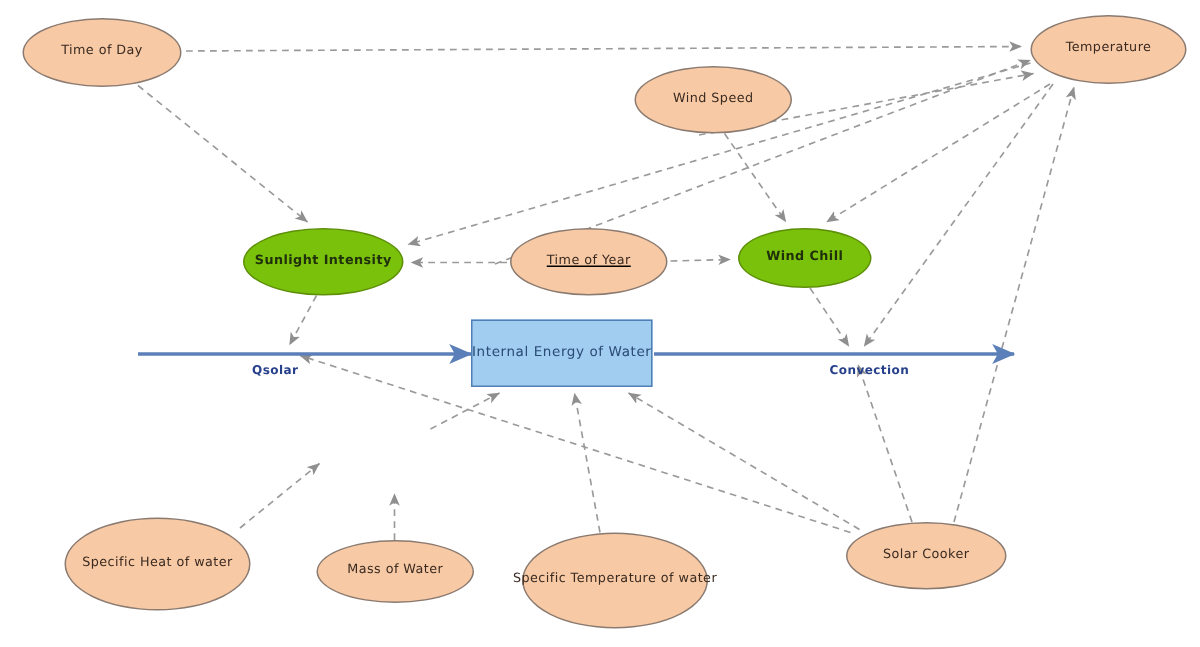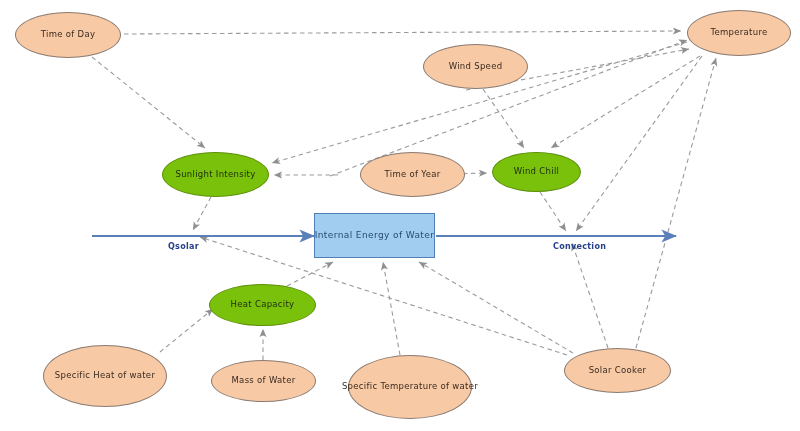--- a/index.html
+++ b/index.html
@@ -44,21 +44,21 @@
   }
   .node .label {
     font-size: 8.5px;
     color: #3a2a20;
     letter-spacing: 0.3px;
     line-height: 1.1;
     padding: 0 4px;
     white-space: nowrap;
   }
   .node.src .label { color: #3a2a20; }
-  .node.mid .label { color: #20300a; }
+  .node.mid .label { color: #20300a; font-weight: bold; }
   .node.box {
     border: 1px solid #4f7fb5;
   }
   .node.box .label {
     font-size: 9px;
     color: #2b4a74;
     letter-spacing: 0.4px;
   }
   .flow-label {
     position: absolute;
@@ -124,35 +124,32 @@
     </div>
 
     <div class="node ellipse src" style="left:423px;top:44px;width:105px;height:45px;background:#f7c9a5;">
       <span class="label">Wind Speed</span>
     </div>
 
     <div class="node ellipse mid" style="left:162px;top:152px;width:107px;height:45px;background:#7ac10c;border-color:#5d8f09;">
       <span class="label">Sunlight Intensity</span>
     </div>
 
-    <div class="node ellipse src" style="left:360px;top:152px;width:105px;height:45px;background:#f7c9a5;">
+    <div class="node ellipse src" style="left:340px;top:152px;width:105px;height:45px;background:#f7c9a5;text-decoration:underline;">
       <span class="label">Time of Year</span>
     </div>
 
     <div class="node ellipse mid" style="left:492px;top:152px;width:89px;height:40px;background:#7ac10c;border-color:#5d8f09;">
       <span class="label">Wind Chill</span>
     </div>
 
     <div class="node box" style="left:314px;top:213px;width:121px;height:45px;background:#a0cdf0;">
       <span class="label">Internal Energy of Water</span>
     </div>
 
-    <div class="node ellipse mid" style="left:209px;top:284px;width:107px;height:42px;background:#7ac10c;border-color:#5d8f09;">
-      <span class="label">Heat Capacity</span>
-    </div>
 
     <div class="node ellipse src" style="left:43px;top:345px;width:124px;height:62px;background:#f7c9a5;">
       <span class="label">Specific Heat of water</span>
     </div>
 
     <div class="node ellipse src" style="left:211px;top:360px;width:105px;height:42px;background:#f7c9a5;">
       <span class="label">Mass of Water</span>
     </div>
 
     <div class="node ellipse src" style="left:348px;top:355px;width:124px;height:64px;background:#f7c9a5;">

